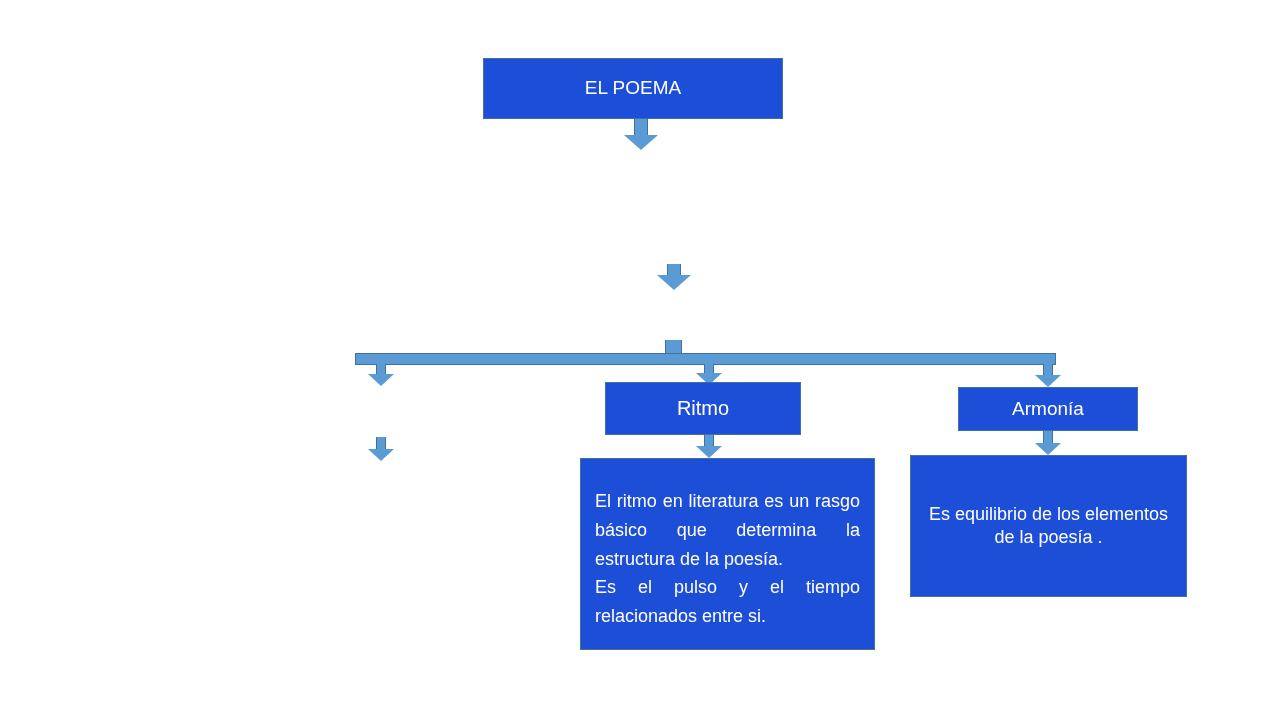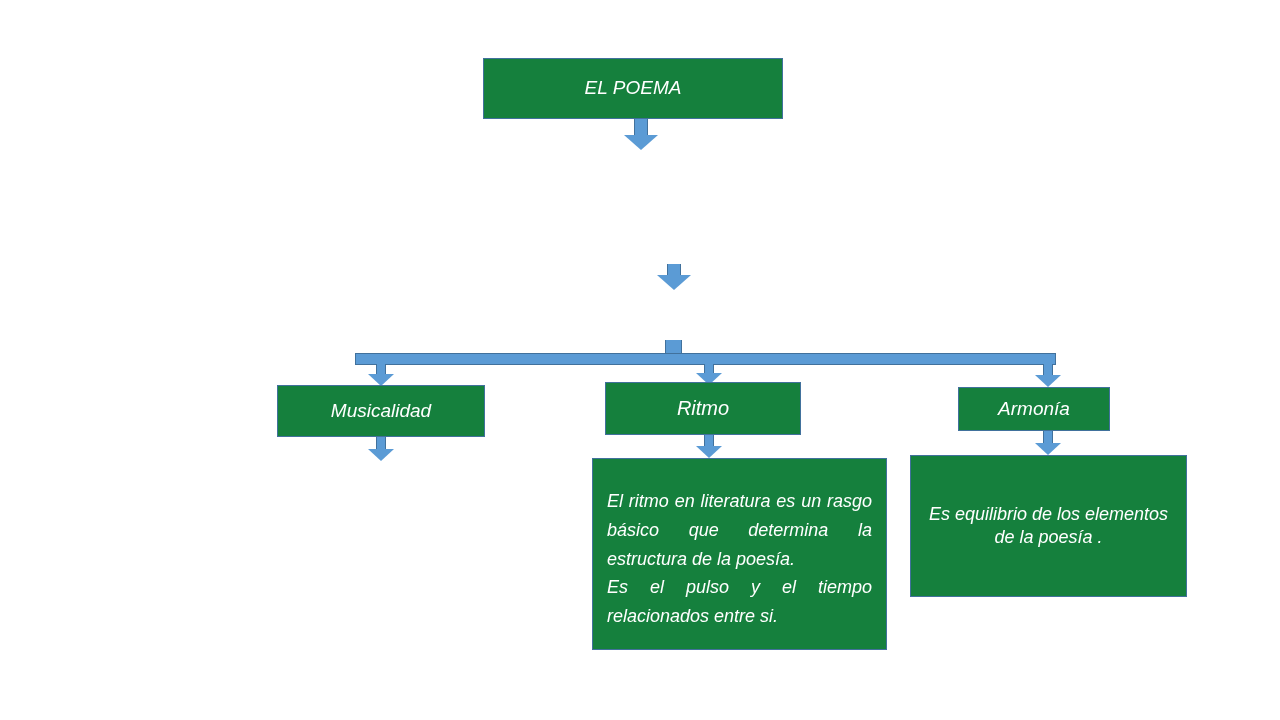--- a/index.html
+++ b/index.html
@@ -20,29 +20,28 @@
     left: 0;
     top: 0;
     width: 1280px;
     height: 720px;
   }
 
   
   .node {
     position: absolute;
     box-sizing: border-box;
-    background: #15803d;
+    background: #1d4ed8;
     border: 1px solid #41719C;
     color: #ffffff;
     display: flex;
     align-items: center;
     justify-content: center;
     text-align: center;
     line-height: 1.28;
-    font-style: italic;
     -webkit-font-smoothing: antialiased;
   }
 
   .node .txt {
     display: block;
     width: 100%;
     padding: 0 10px;
     box-sizing: border-box;
     white-space: pre-line;
   }
@@ -73,36 +72,35 @@
   }
 
   #node-ritmo {
     left: 605px;  top: 382px;
     width: 196px; height: 53px;
     font-size: 20px;
   }
 
   #node-armonia {
     left: 958px;  top: 387px;
-    width: 152px; height: 44px;
+    width: 180px; height: 44px;
     font-size: 19px;
   }
 
   #node-musicalidad-detail {
     left: 200px;  top: 461px;
     width: 322px; height: 148px;
     font-size: 18px;
   }
 
   #node-ritmo-detail {
     left: 580px;  top: 458px;
     width: 295px; height: 192px;
     font-size: 18px;
     align-items: flex-start;
-    margin-left: 12px;
   }
   #node-ritmo-detail .txt {
     text-align: justify;
     text-align-last: left;
     padding: 28px 14px 0 14px;
     line-height: 1.6;
   }
 
   #node-armonia-detail {
     left: 910px;  top: 455px;
@@ -193,23 +191,20 @@
   <div class="barrow sm" style="left:696px; top:364px; height:21px;">
     <div class="shaft" style="height:10px;"></div>
     <div class="head" style="top:9px;"></div>
   </div>
 
   <div class="barrow sm" style="left:1035px; top:364px; height:24px;">
     <div class="shaft" style="height:12px;"></div>
     <div class="head" style="top:11px;"></div>
   </div>
 
-  <div class="node" id="node-musicalidad">
-    <span class="txt">Musicalidad</span>
-  </div>
 
   <div class="node" id="node-ritmo">
     <span class="txt">Ritmo</span>
   </div>
 
   <div class="node" id="node-armonia">
     <span class="txt">Armonía</span>
   </div>
 
   <div class="barrow sm" style="left:368px; top:437px; height:25px;">

